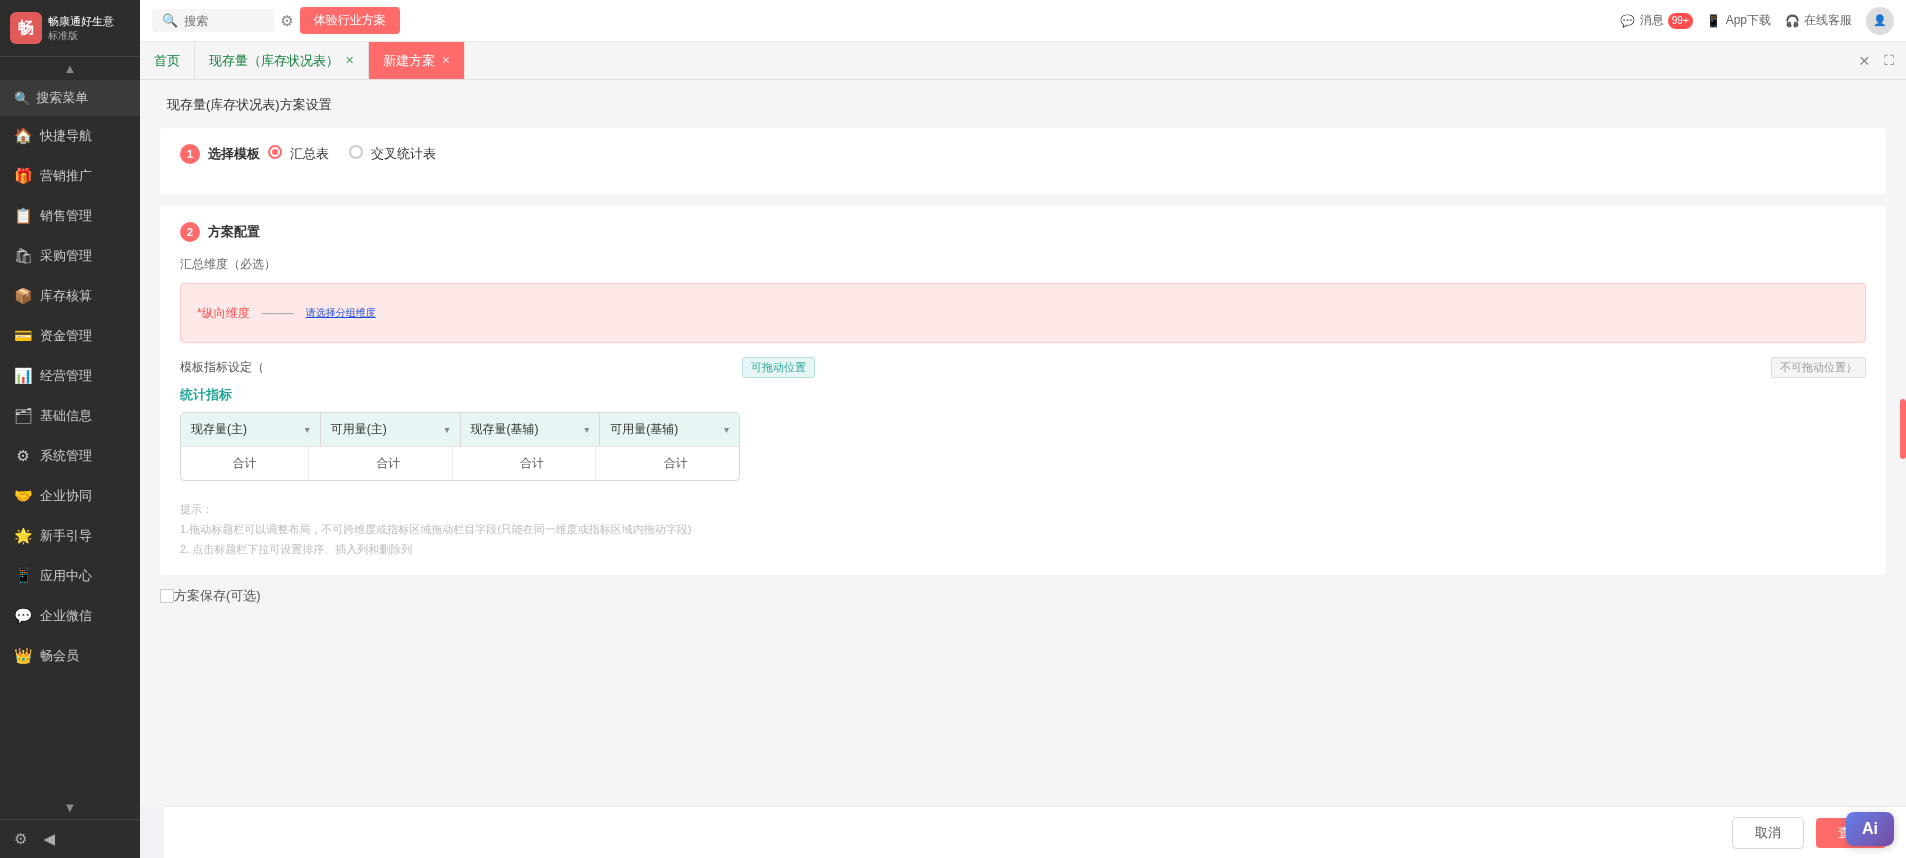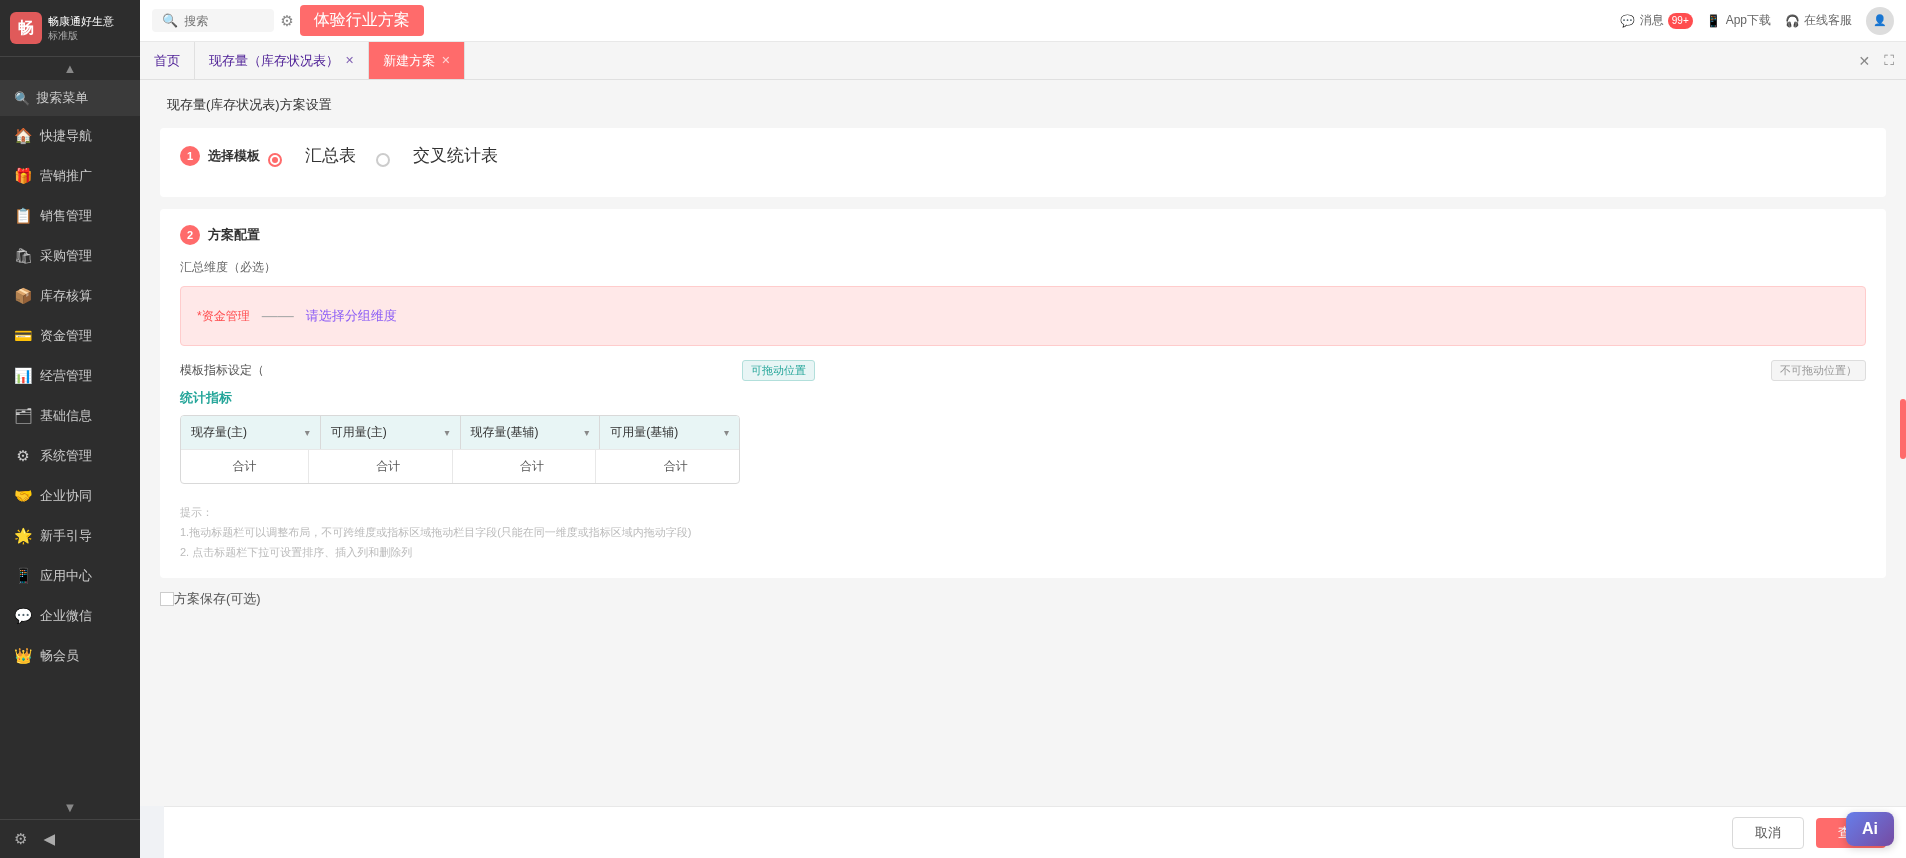--- a/index.html
+++ b/index.html
@@ -116,21 +116,21 @@
       color: #999;
       width: 80px;
     }
     .topbar-gear { color: #888; font-size: 15px; cursor: pointer; }
     .topbar-trial-btn {
       background: #ff6b6b;
       color: white;
       border: none;
       border-radius: 4px;
       padding: 5px 14px;
-      font-size: 16px;
+      font-size: 12px;
       cursor: pointer;
     }
     .topbar-right {
       display: flex;
       align-items: center;
       gap: 14px;
     }
     .topbar-msg {
       display: flex;
       align-items: center;
@@ -190,21 +190,21 @@
       cursor: pointer;
       border-right: 1px solid #e0e0e0;
       background: #f5f5f5;
     }
     .tab-item.active {
       background: #ff6b6b;
       color: white;
     }
     .tab-item.plain {
       background: #f5f5f5;
-      color: #4c1d95;
+      color: #15803d;
     }
     .tab-close {
       font-size: 11px;
       opacity: 0.7;
       cursor: pointer;
     }
 
     
     .tabbar-right {
       margin-left: auto;
@@ -272,24 +272,24 @@
     }
 
     
     .radio-group {
       display: flex;
       align-items: center;
       gap: 20px;
     }
     .radio-item {
       display: flex;
-      align-items: flex-end;
-      gap: 23px;
-      cursor: pointer;
-      font-size: 17px;
+      align-items: flex-start;
+      gap: 8px;
+      cursor: pointer;
+      font-size: 13px;
       color: #333;
     }
     .radio-circle {
       width: 14px;
       height: 14px;
       border-radius: 50%;
       border: 2px solid #ccc;
       display: flex;
       align-items: center;
       justify-content: center;
@@ -322,22 +322,23 @@
     }
     .dim-required {
       color: #ff4d4f;
       font-size: 12px;
     }
     .dim-arrow {
       color: #aaa;
       font-size: 16px;
     }
     .dim-placeholder {
-      color: #8b5cf6;
-      font-size: 13px;
+      color: #1d4ed8;
+      font-size: 10px;
+      text-decoration: underline;
     }
 
     
     .indicator-settings-row {
       display: flex;
       align-items: center;
       gap: 10px;
       margin: 14px 0 8px;
       font-size: 12px;
       color: #555;
@@ -648,21 +649,21 @@
 
     <div class="section-card">
       <div class="step-header">
         <div class="step-badge">2</div>
         <span class="step-title">方案配置</span>
       </div>
 
       
       <div class="dim-label">汇总维度（必选）</div>
       <div class="dim-area">
-        <span class="dim-required">*资金管理</span>
+        <span class="dim-required">*纵向维度</span>
         <span class="dim-arrow">——</span>
         <span class="dim-placeholder">请选择分组维度</span>
       </div>
 
       
       <div class="indicator-settings-row">
         <span>模板指标设定（</span>
         <span class="tag-draggable">可拖动位置</span>
         <span></span>
         <span class="tag-no-drag">不可拖动位置）</span>

